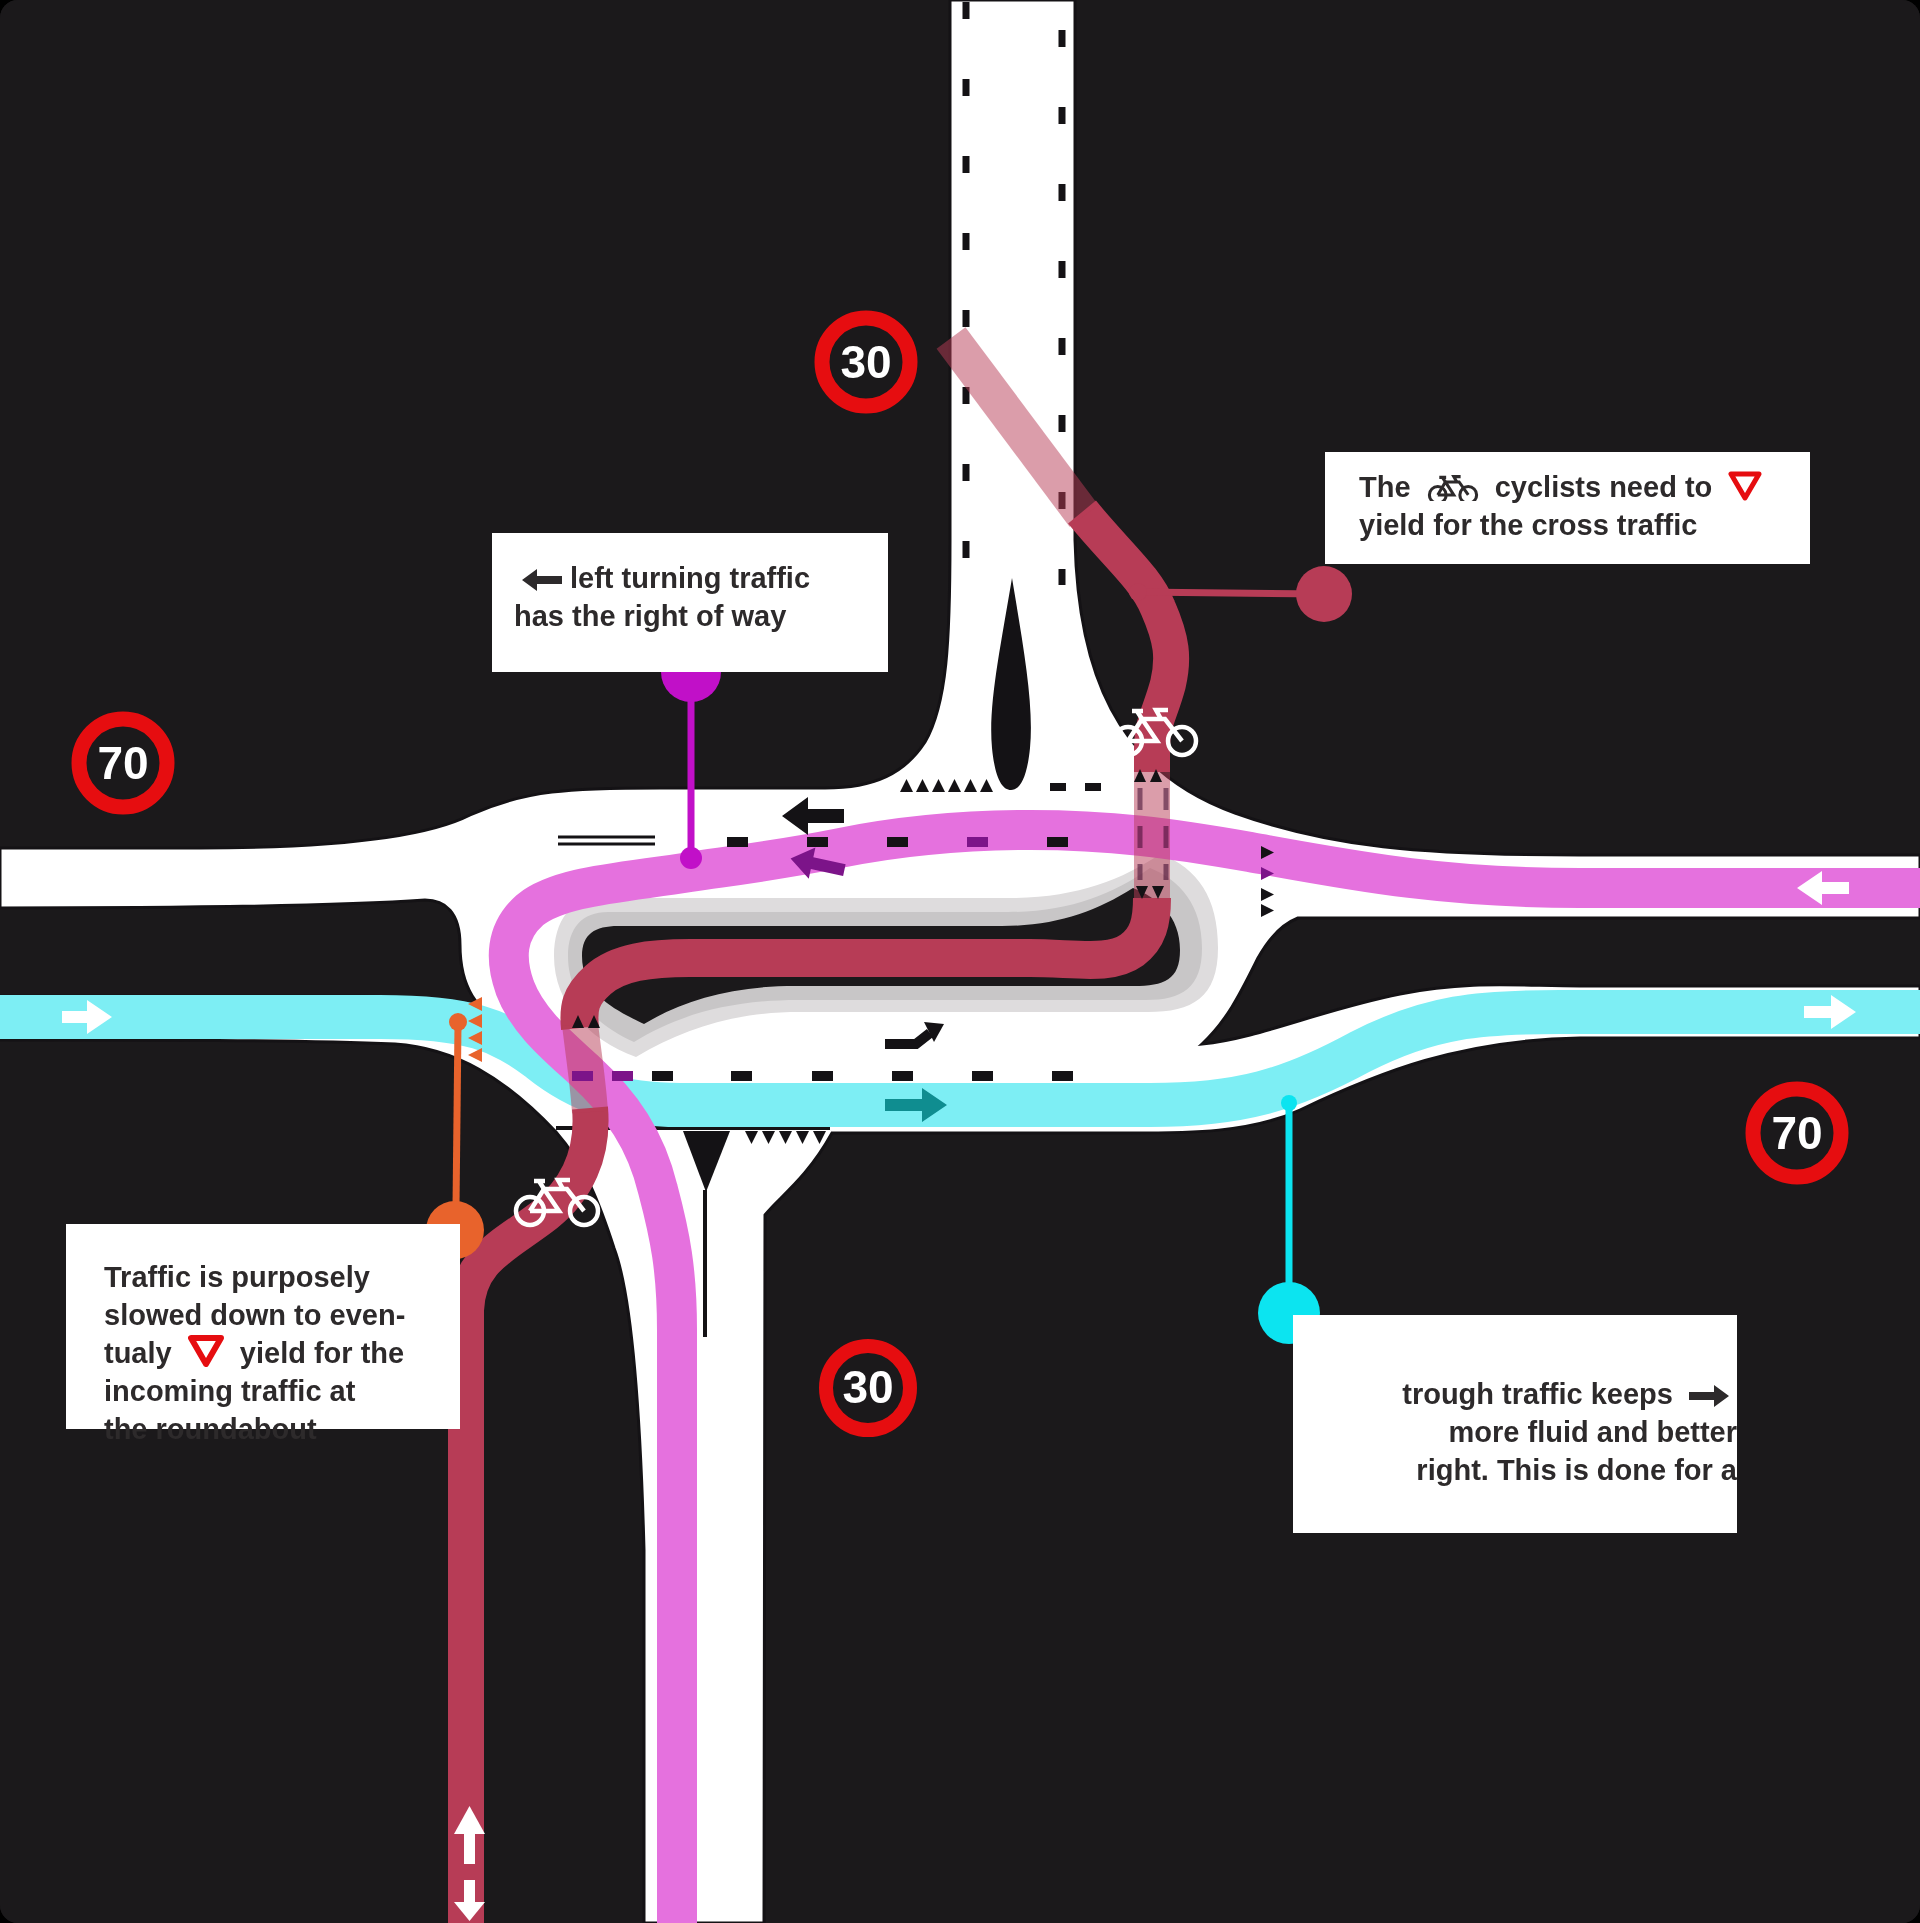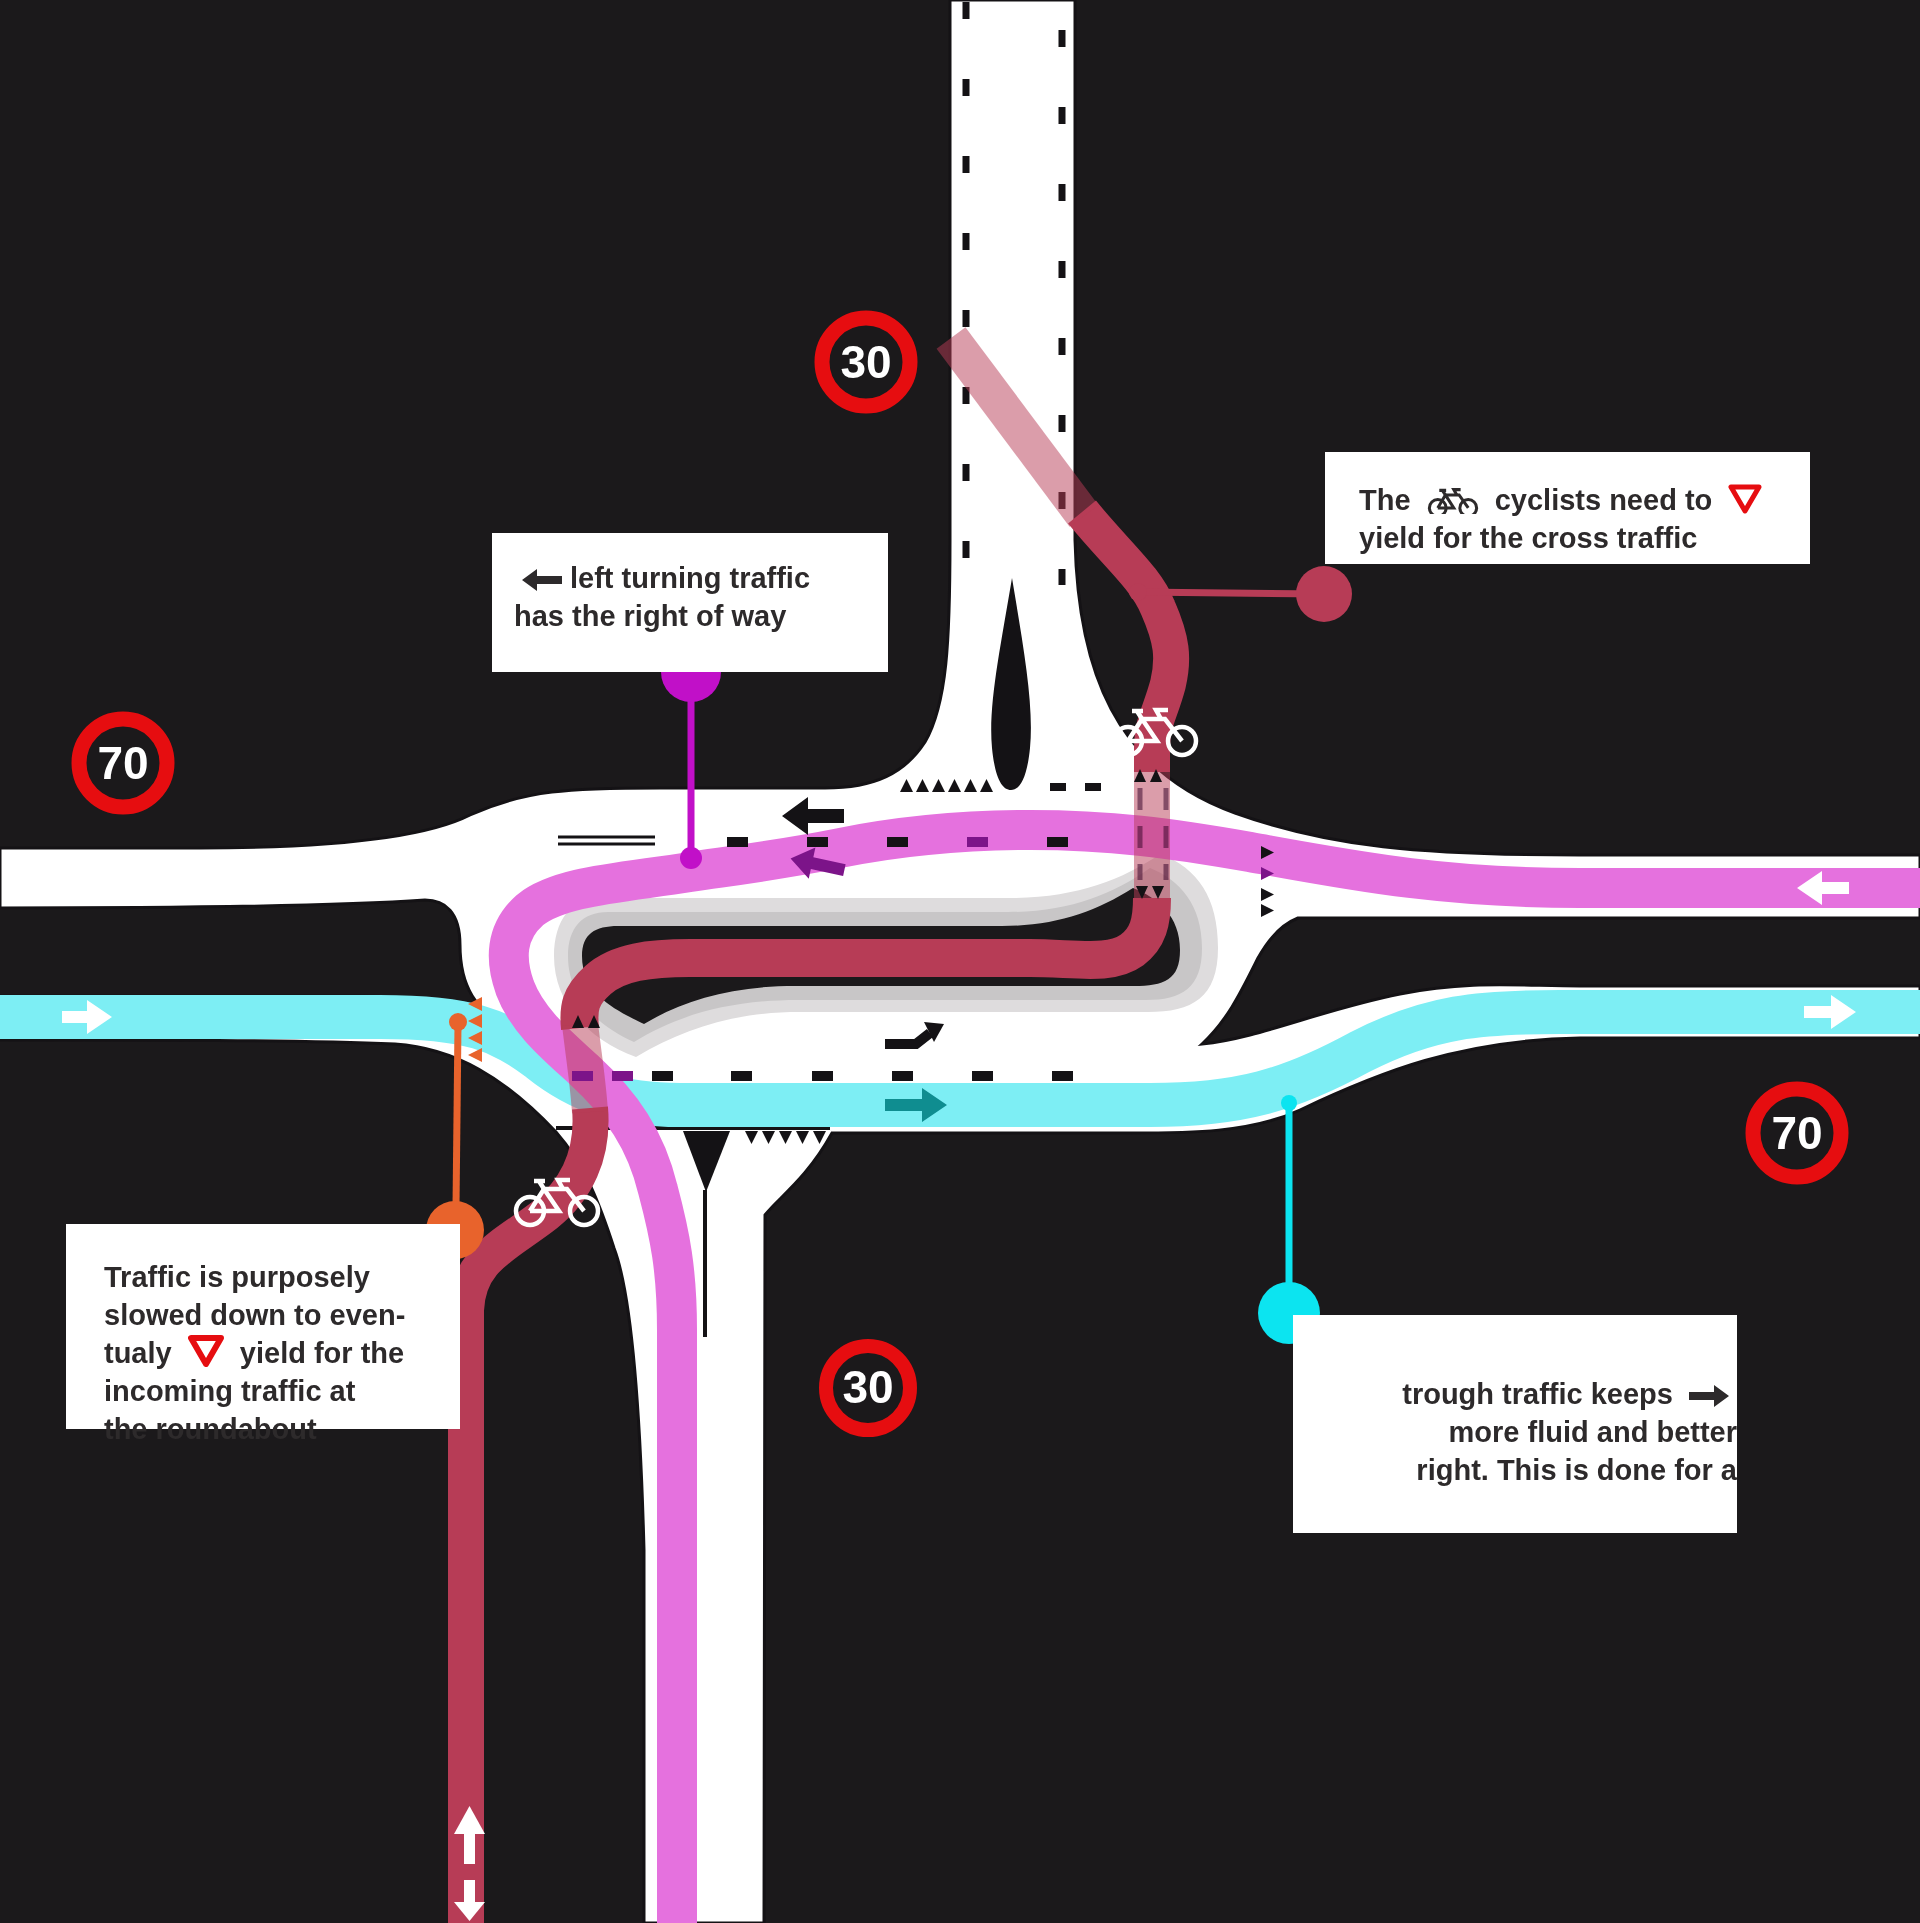--- a/index.html
+++ b/index.html
@@ -4,29 +4,29 @@
 <style>
   :root{
     --bg:#1b191b; --ink:#2d2a2b; --white:#ffffff; --edge:#141215;
     --magenta:#e571de; --deep-magenta:#c110c8; --purple-mark:#7c1489;
     --maroon:#b73c56; --cyan:#7deef4; --cyan-accent:#0ce4f0;
     --teal:#0f8d90; --orange:#e8632c; --sign-red:#e60d10;
     --gray-outer:#dedcdd; --gray-inner:#c8c6c7;
   }
   html,body{margin:0;padding:0;background:#000;}
   #stage{position:relative;width:1920px;height:1923px;background:var(--bg);
-         overflow:hidden;font-family:"Liberation Sans",sans-serif;}
+         overflow:hidden;font-family:"Liberation Sans",sans-serif;border-radius:18px;}
   #map{position:absolute;left:0;top:0;}
   .callout{position:absolute;background:var(--white);color:var(--ink);
            font-weight:700;font-size:29px;line-height:38px;}
   .callout .ln{white-space:nowrap;}
   .ico{display:inline-block;vertical-align:-4px;margin:0 8px;}
   .sign-text{font-weight:700;font-size:46px;fill:#fff;text-anchor:middle;}
   #co-leftturn{left:492px;top:533px;width:396px;height:139px;padding:26px 0 0 22px;box-sizing:border-box;}
-  #co-cyclists{left:1325px;top:452px;width:485px;height:112px;padding:29px 0 0 34px;box-sizing:border-box;}
+  #co-cyclists{left:1325px;top:452px;width:485px;height:112px;padding:16px 0 0 34px;box-sizing:border-box;}
   #co-slow{left:66px;top:1224px;width:394px;height:205px;padding:34px 0 0 38px;box-sizing:border-box;}
   #co-through{left:1293px;top:1315px;width:444px;height:218px;padding:60px 0 0 37px;box-sizing:border-box;text-align:right;}
 </style>
 </head>
 <body>
 
 <div id="stage">
 
 <svg id="map" width="1920" height="1923" viewBox="0 0 1920 1923">
 

